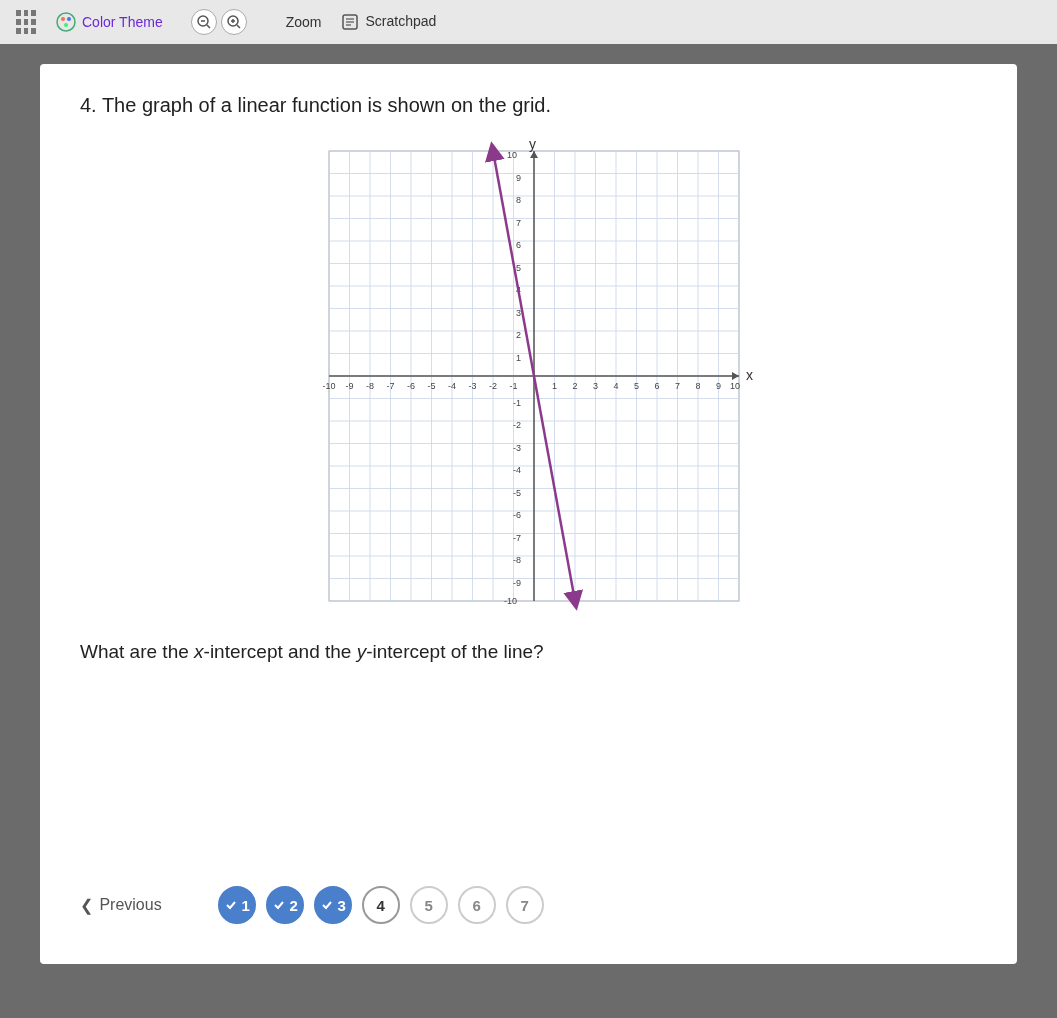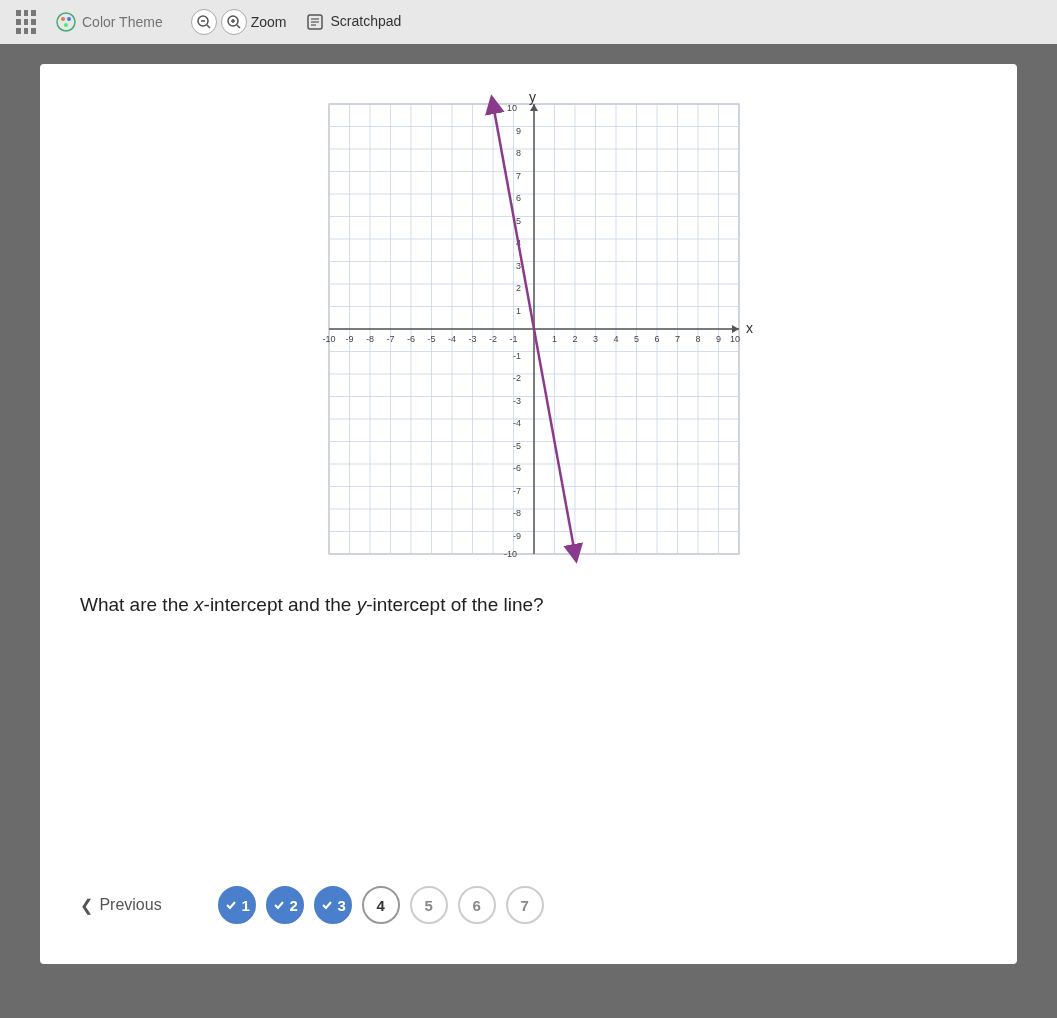--- a/index.html
+++ b/index.html
@@ -24,21 +24,21 @@
     }
 
     .color-theme-btn {
       display: flex;
       align-items: center;
       gap: 6px;
       background: none;
       border: none;
       cursor: pointer;
       font-size: 14px;
-      color: #737373;
+      color: #6d28d9;
     }
 
     .zoom-controls {
       display: flex;
       align-items: center;
       gap: 4px;
       margin-left: 8px;
     }
 
     .zoom-btn {
@@ -51,20 +51,21 @@
       font-size: 14px;
       display: flex;
       align-items: center;
       justify-content: center;
       color: #555;
     }
 
     .zoom-label {
       font-size: 14px;
       color: #333;
+      margin-left: 35px;
     }
 
     .scratchpad-btn {
       display: flex;
       align-items: flex-start;
       gap: 6px;
       background: none;
       border: none;
       cursor: pointer;
       font-size: 14px;
@@ -230,20 +231,24 @@
       <rect x="2" y="2" width="14" height="14" rx="2" fill="none" stroke="#555" stroke-width="1.5"></rect>
       <line x1="5" y1="6" x2="13" y2="6" stroke="#555" stroke-width="1.2"></line>
       <line x1="5" y1="9" x2="13" y2="9" stroke="#555" stroke-width="1.2"></line>
       <line x1="5" y1="12" x2="10" y2="12" stroke="#555" stroke-width="1.2"></line>
     </svg>
     <span>Scratchpad</span>
   </button>
 </div>
 
 <div class="main-content">
+  <p class="question-text">
+    <span>4.</span>
+    <span>The graph of a linear function is shown on the grid.</span>
+  </p>
 
   <div class="graph-container">
     <div class="graph-wrapper">
       <svg class="graph-canvas" viewBox="0 0 460 480" xmlns="http://www.w3.org/2000/svg">
 
         <rect x="30" y="10" width="410" height="450" fill="white" stroke="#aaa" stroke-width="1"></rect>
 
         <g stroke="#c8d4e8" stroke-width="0.8">
 
           <line x1="30" y1="10" x2="30" y2="460"></line>

